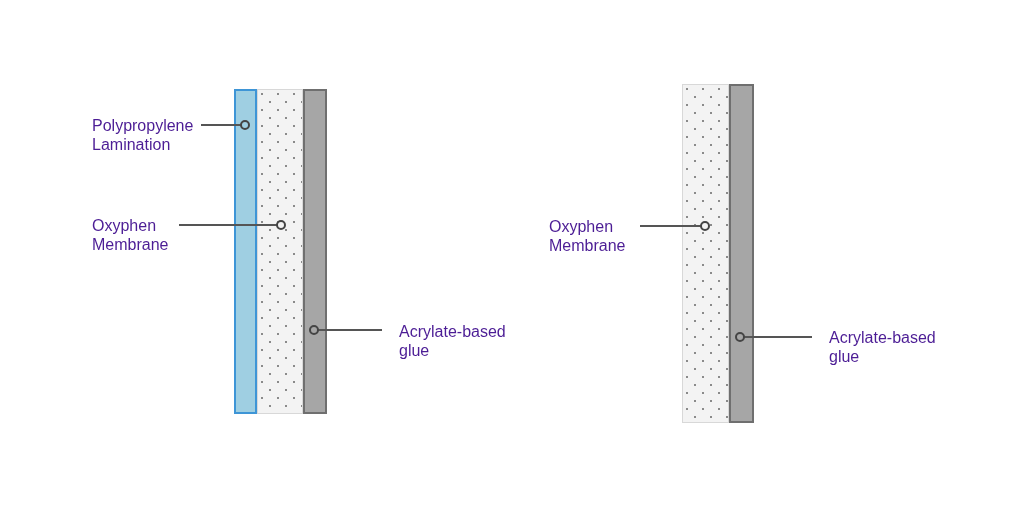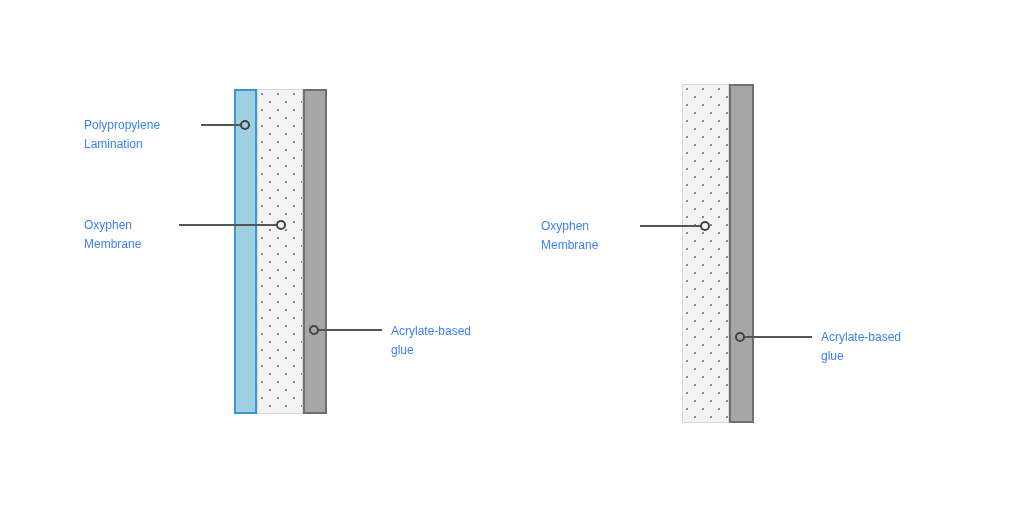--- a/index.html
+++ b/index.html
@@ -8,21 +8,21 @@
   .pp{background:#9fcfe2;border:2px solid #3e95d6;}
   .mem{background-color:#f3f3f3;border:1px solid #d8d8d8;
        background-image:radial-gradient(circle,#8a8a8a 1.1px,transparent 1.4px),radial-gradient(circle,#8a8a8a 1.1px,transparent 1.4px);
        background-size:16px 16px;background-position:4px 4px,12px 12px;}
   .glue{background:#a6a6a6;border:2px solid #6f6f6f;}
   .lead{position:absolute;height:2px;background:#555;}
   .dot{position:absolute;width:10px;height:10px;border:2px solid #444;border-radius:50%;background:#fff;box-sizing:border-box;}
   .dot.blue{background:#9fcfe2;}
   .dot.gray{background:#a6a6a6;}
   .dot.light{background:#f3f3f3;}
-  .label{position:absolute;font-size:12px;line-height:19px;color:#3b82f6;}
+  .label{position:absolute;font-size:16px;line-height:19px;color:#4c1d95;margin-left:8px;}
 </style>
 </head>
 <body>
 
 <div>
   <div class="layer pp" style="left:234px;top:89px;width:23px;height:325px;"></div>
   <div class="layer mem" style="left:257px;top:89px;width:46px;height:325px;"></div>
   <div class="layer glue" style="left:303px;top:89px;width:24px;height:325px;"></div>
 
   <div class="lead" style="left:201px;top:124px;width:40px;"></div>

